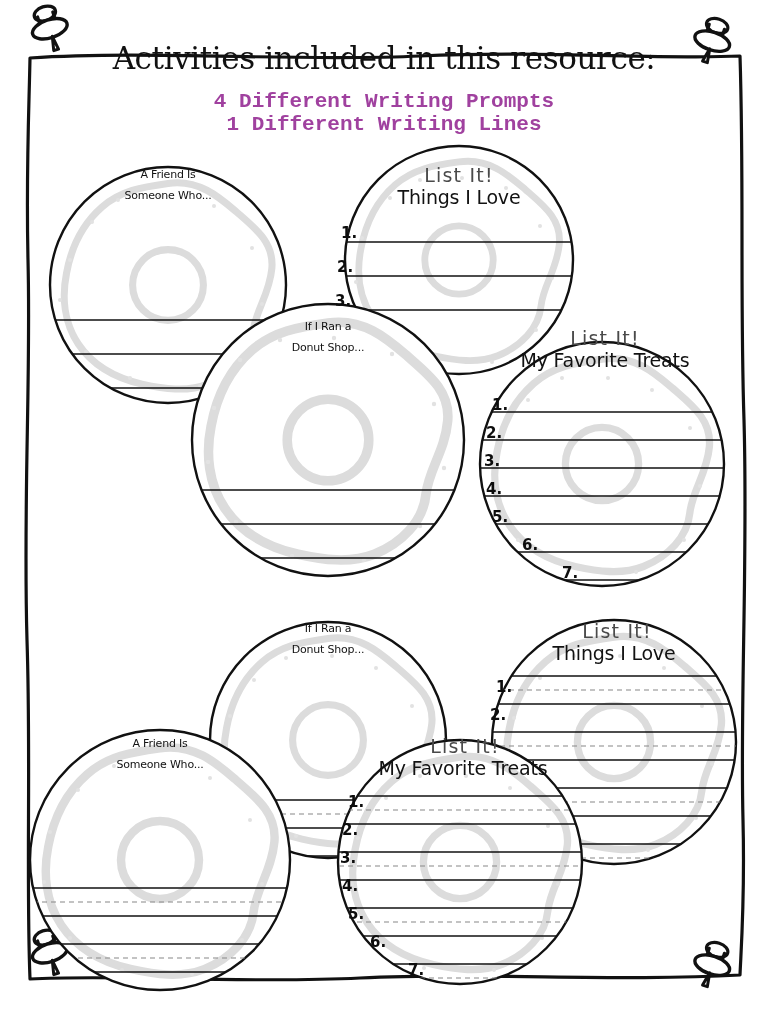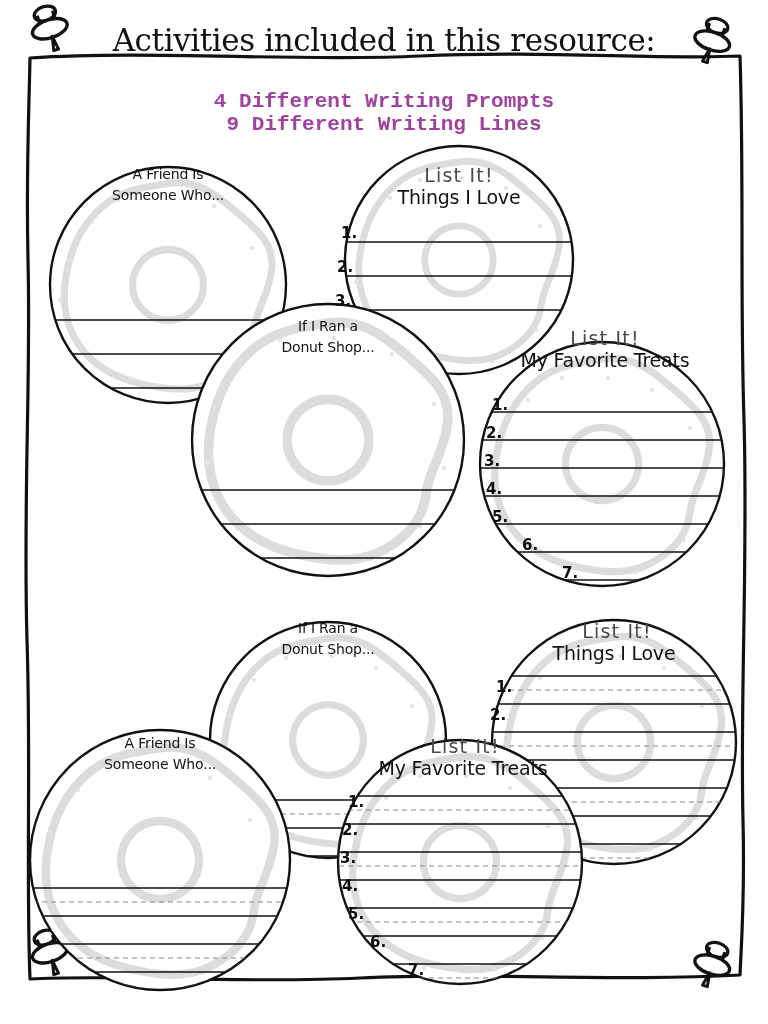--- a/index.html
+++ b/index.html
@@ -7,37 +7,37 @@
     width:768px;height:1024px;background:#ffffff;
     font-family:"DejaVu Sans", sans-serif;
     overflow:hidden;position:relative;
   }
   #page{position:absolute;left:0;top:0;width:768px;height:1024px;}
   .layer{position:absolute;left:0;top:0;width:768px;height:1024px;}
   svg{display:block;}
 
   
   .htitle{
-    position:absolute;left:0;top:22px;width:768px;text-align:center;
+    position:absolute;left:0;top:40px;width:768px;text-align:center;
     font-family:"DejaVu Serif", serif;
     font-size:31px;font-weight:400;letter-spacing:-0.4px;color:#111111;
     white-space:nowrap;
   }
   .subtitle{
     position:absolute;left:0;width:768px;text-align:center;
     font-family:Liberation Mono, monospace;
     font-size:21px;font-weight:700;color:#a0419f;white-space:nowrap;
   }
   .sub1{top:90px;}
   .sub2{top:113px;}
 
   .prompt{
     position:absolute;text-align:center;color:#121212;
     font-family:"DejaVu Sans", sans-serif;
-    font-size:14px;line-height:21px;letter-spacing:-0.2px;
+    font-size:11px;line-height:21px;letter-spacing:-0.2px;
     white-space:pre-line;pointer-events:none;
   }
   .listit{
     position:absolute;text-align:center;color:#4a4a4a;
     font-family:"DejaVu Sans", sans-serif;
     font-size:19px;letter-spacing:1.2px;white-space:nowrap;
   }
   .numlbl{
     position:absolute;color:#0d0d0d;
     font-family:"DejaVu Sans", sans-serif;
@@ -80,21 +80,21 @@
     <g transform="translate(700,938) rotate(18)">
       <ellipse cx="20" cy="6" rx="11" ry="7" fill="#fff" stroke="#111" stroke-width="3.2"></ellipse>
       <path d="M12,7 L12,20 M28,7 L28,20" fill="none" stroke="#111" stroke-width="3.2" stroke-linecap="round"></path>
       <ellipse cx="20" cy="22" rx="18" ry="9" fill="#fff" stroke="#111" stroke-width="3.4"></ellipse>
       <path d="M20,30 L22,44 L17,44 Z" fill="#fff" stroke="#111" stroke-width="3" stroke-linejoin="round"></path>
     </g>
   </svg>
 
   <div class="htitle">Activities included in this resource:</div>
   <div class="subtitle sub1">4 Different Writing Prompts</div>
-  <div class="subtitle sub2">9 Different Writing Lines</div>
+  <div class="subtitle sub2">1 Different Writing Lines</div>
 
   <svg class="layer" width="768" height="1024" viewBox="0 0 768 1024">
     <defs>
 
       <path id="icing" d="M0,-86 C26,-90 44,-74 58,-62 C74,-48 90,-36 88,-14
            C86,8 74,22 72,40 C70,60 54,76 34,84 C16,91 -4,88 -22,84
            C-44,79 -64,68 -76,50 C-88,32 -90,10 -86,-10
            C-82,-32 -72,-52 -56,-66 C-40,-80 -22,-83 0,-86 Z"></path>
       <circle id="hole" cx="0" cy="0" r="30"></circle>
     </defs>

